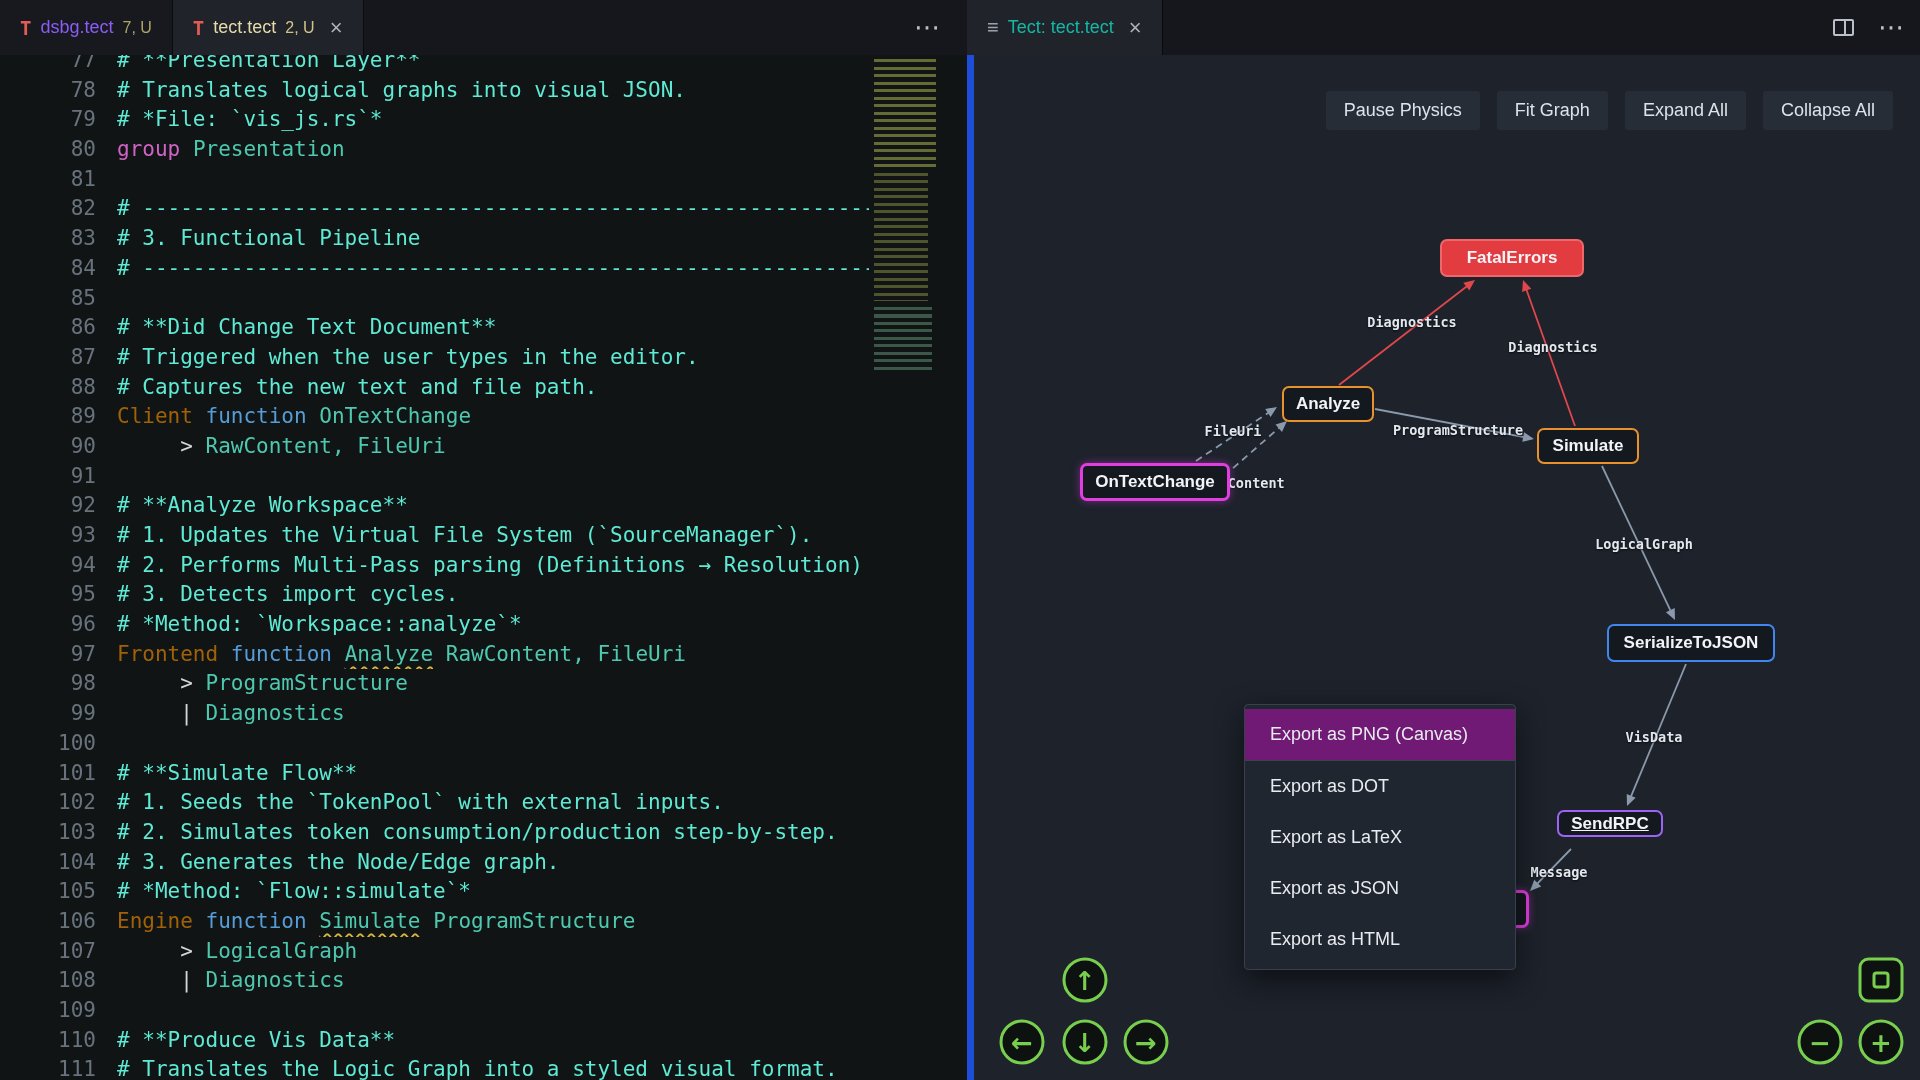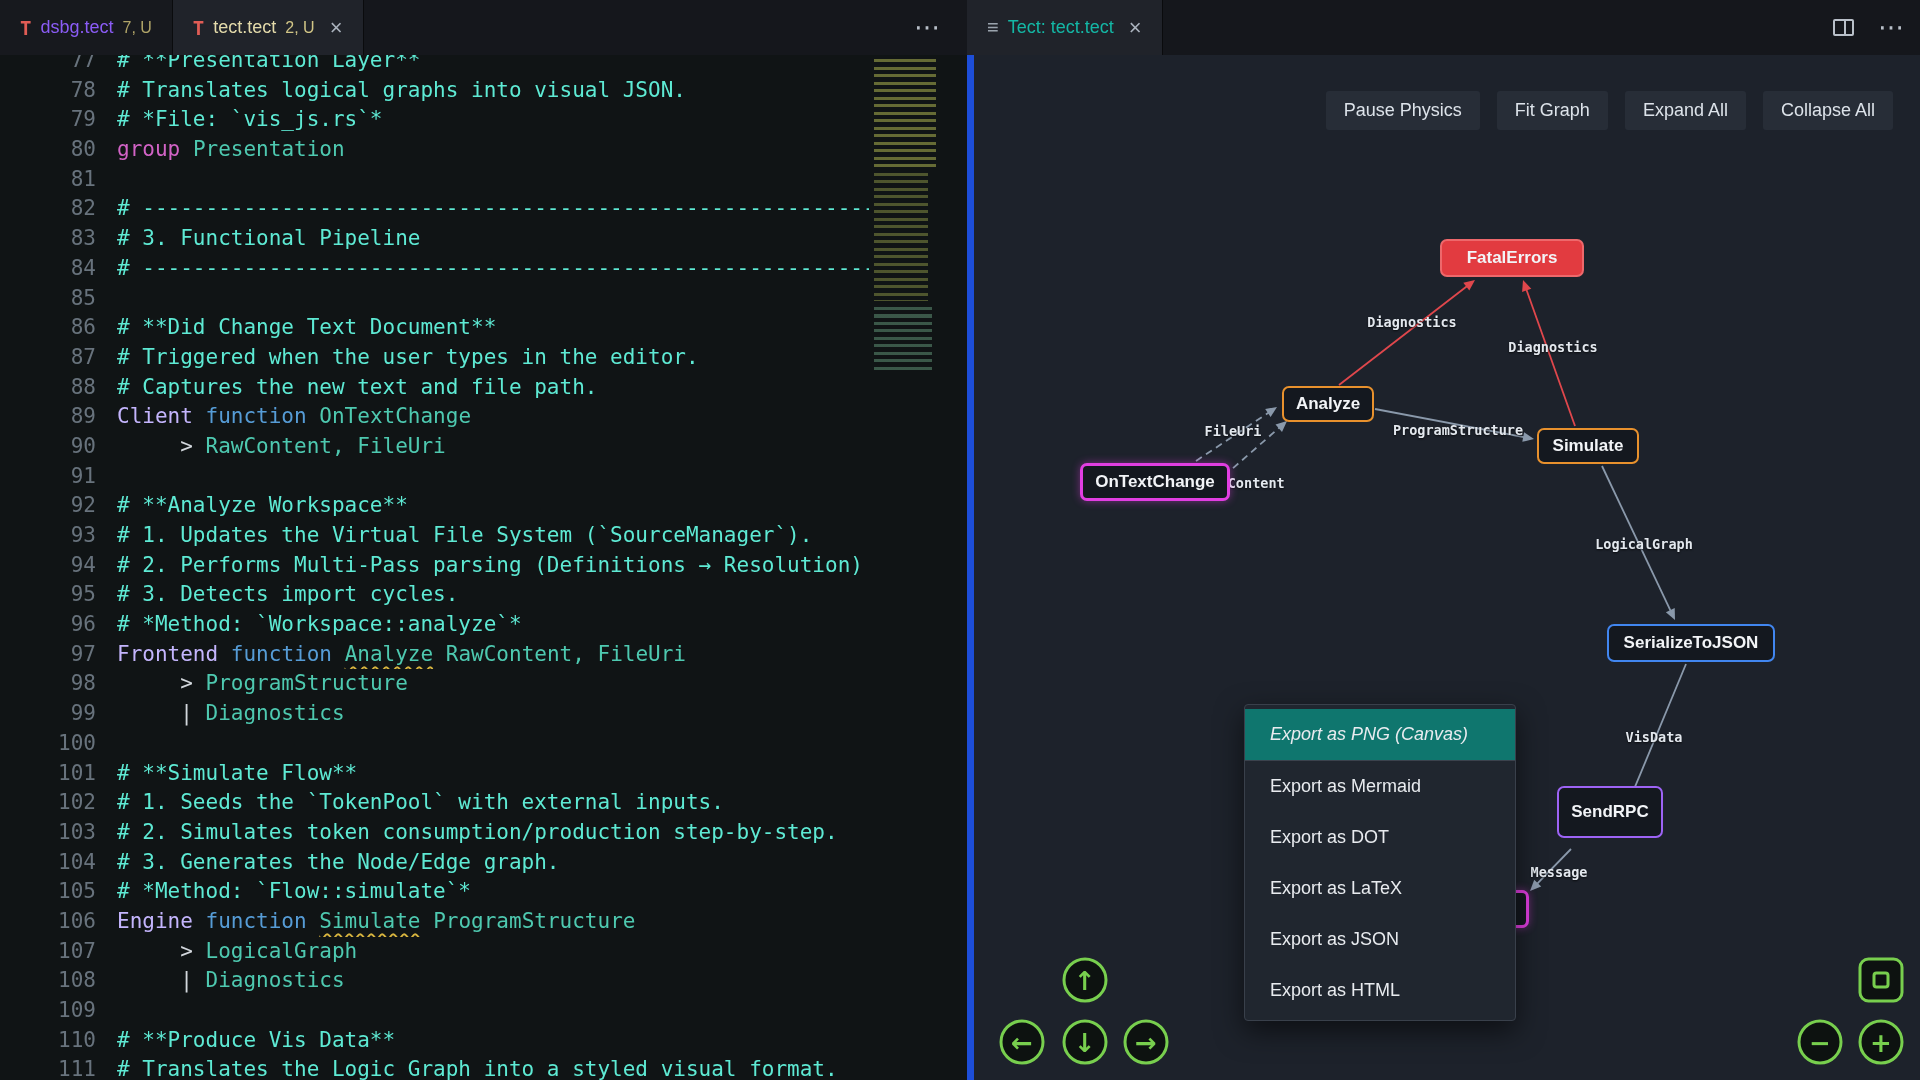--- a/index.html
+++ b/index.html
@@ -29,21 +29,21 @@
   .more2{font-size:26px;color:#b9c0c9;cursor:pointer;}
 
   
   .editor{position:absolute;top:55px;left:0;width:949px;height:1025px;background:#101415;overflow:hidden;font-family:"DejaVu Sans Mono",monospace;font-size:21px;line-height:29.7px;}
   .gutter{position:absolute;top:-9px;left:0;width:96px;color:#68737d;text-align:right;}
   .gutter .ln{height:29.7px;text-align:right;}
   .lines{position:absolute;top:-9px;left:117px;width:828px;color:#cdd3d9;white-space:pre;}
   .cl{height:29.7px;overflow:hidden;}
   .c-com{color:#5eead4;}
   .c-kw{color:#d263c6;}
-  .c-ent{color:#c4b5fd;}
+  .c-ent{color:#a16207;}
   .c-fnkw{color:#569cd6;}
   .c-type{color:#4ec9b0;}
   .c-op{color:#d2d7dc;}
   .c-u{text-decoration-line:underline;text-decoration-style:wavy;text-decoration-color:#d7b43e;text-decoration-thickness:2px;text-underline-offset:5px;}
   .minimap{position:absolute;top:0;left:869px;width:76px;height:1025px;background:#101415;z-index:2;cursor:pointer;}
   .mm-blob{position:absolute;left:5px;width:62px;}
   .b1{top:4px;height:108px;background:repeating-linear-gradient(to bottom,rgba(158,165,74,0.6) 0 3px,rgba(0,0,0,0) 3px 7.5px);}
   .b2{top:118px;height:128px;width:54px;background:repeating-linear-gradient(to bottom,rgba(140,150,70,0.5) 0 3px,rgba(0,0,0,0) 3px 7.5px);}
   .b3{top:252px;height:66px;width:58px;background:repeating-linear-gradient(to bottom,rgba(110,170,135,0.45) 0 3px,rgba(0,0,0,0) 3px 7.5px);}
   .ruler{position:absolute;top:0;left:945px;width:22px;height:1025px;background:#101415;z-index:2;}
@@ -52,21 +52,21 @@
   .graph{position:absolute;top:55px;left:967px;width:953px;height:1025px;background:#1d222b;border-left:7px solid #1d4ed8;overflow:hidden;}
   #edges{position:absolute;left:0;top:0;width:953px;height:1025px;z-index:1;}
   .gbar{position:absolute;top:36px;right:27px;display:flex;gap:17px;z-index:4;}
   .gbtn{background:#272d37;color:#dde3ea;font-size:18px;padding:9px 18px;border:none;border-radius:3px;cursor:pointer;font-family:"Liberation Sans",sans-serif;}
   .gnode{position:absolute;display:flex;align-items:center;justify-content:center;background:#14181f;border:2px solid #888;border-radius:7px;color:#f2f4f7;font-size:17px;font-weight:600;z-index:3;cursor:pointer;white-space:nowrap;}
   .gnode.red{background:#e23b40;}
   .gnode.magenta{border-width:3px;box-shadow:0 0 9px rgba(225,62,225,0.45);}
   .elabel{position:absolute;transform:translate(-50%,-50%);font-family:"DejaVu Sans Mono",monospace;font-size:13.5px;font-weight:bold;color:#e3e8ee;z-index:2;white-space:nowrap;text-shadow:0 1px 2px rgba(0,0,0,0.7);}
   .menu{position:absolute;left:270px;top:649px;width:272px;background:#20262f;border:1px solid #39404b;border-radius:4px;box-shadow:0 10px 28px rgba(0,0,0,0.55);z-index:10;padding:4px 0;}
   .menu-item{height:51px;display:flex;align-items:center;padding:0 25px;font-size:18px;color:#e8ebef;cursor:pointer;}
-  .menu-item.first{background:#0f766e;font-style:italic;}
+  .menu-item.first{background:#701a75;}
   .menu-sep{height:1px;background:#3b424d;}
   .cbtn{position:absolute;width:45px;height:45px;border-radius:50%;border:3px solid #78cf4e;background:rgba(12,17,13,0.9);color:#78cf4e;display:flex;align-items:center;justify-content:center;font-size:26px;font-weight:bold;transform:translate(-50%,-50%);z-index:6;cursor:pointer;font-family:"DejaVu Sans",sans-serif;}
   .cbtn.sq{border-radius:10px;}
   .fitbox{width:17px;height:17px;border:3px solid #78cf4e;border-radius:4px;}
 </style>
 </head>
 <body>
 
 <div class="window">
 
@@ -168,32 +168,31 @@
       </svg>
     <div class="gbar">
         <button class="gbtn">Pause Physics</button>
         <button class="gbtn">Fit Graph</button>
         <button class="gbtn">Expand All</button>
         <button class="gbtn">Collapse All</button>
       </div>
     <div class="menu">
         <div class="menu-item first">Export as PNG (Canvas)</div>
         <div class="menu-sep"></div>
-        <div class="menu-item">Export as Mermaid</div>
         <div class="menu-item">Export as DOT</div>
         <div class="menu-item">Export as LaTeX</div>
         <div class="menu-item">Export as JSON</div>
         <div class="menu-item">Export as HTML</div>
       </div>
   <div class="gnode red" style="left: 466px; top: 184px; width: 144px; height: 38px; border-color: rgb(238, 104, 107);">FatalErrors</div>
       <div class="gnode orange" style="left: 308px; top: 331px; width: 92px; height: 36px; border-color: rgb(232, 145, 45);">Analyze</div>
       <div class="gnode orange" style="left: 563px; top: 373px; width: 102px; height: 36px; border-color: rgb(232, 145, 45);">Simulate</div>
       <div class="gnode magenta" style="left: 106px; top: 408px; width: 150px; height: 38px; border-color: rgb(225, 62, 225);">OnTextChange</div>
       <div class="gnode blue" style="left: 633px; top: 569px; width: 168px; height: 38px; border-color: rgb(65, 134, 240);">SerializeToJSON</div>
-      <div class="gnode purple" style="left: 583px; top: 731px; width: 106px; height: 52px; border-color: rgb(157, 99, 245);">SendRPC</div>
+      <div class="gnode purple" style="left: 583px; top: 755px; width: 106px; height: 27px; border-color: rgb(157, 99, 245); text-decoration: underline;">SendRPC</div>
       <div class="gnode magenta" style="left: 485px; top: 835px; width: 70px; height: 38px; border-color: rgb(225, 62, 225);"></div>
       <div class="elabel" style="left: 438px; top: 267px;">Diagnostics</div>
       <div class="elabel" style="left: 579px; top: 292px;">Diagnostics</div>
       <div class="elabel" style="left: 259px; top: 376px;">FileUri</div>
       <div class="elabel" style="left: 270px; top: 397px; margin-top: 31px;">RawContent</div>
       <div class="elabel" style="left: 484px; top: 375px;">ProgramStructure</div>
       <div class="elabel" style="left: 670px; top: 489px;">LogicalGraph</div>
       <div class="elabel" style="left: 680px; top: 682px;">VisData</div>
       <div class="elabel" style="left: 585px; top: 817px;">Message</div>
       <div class="cbtn" style="left: 111px; top: 925px;">

